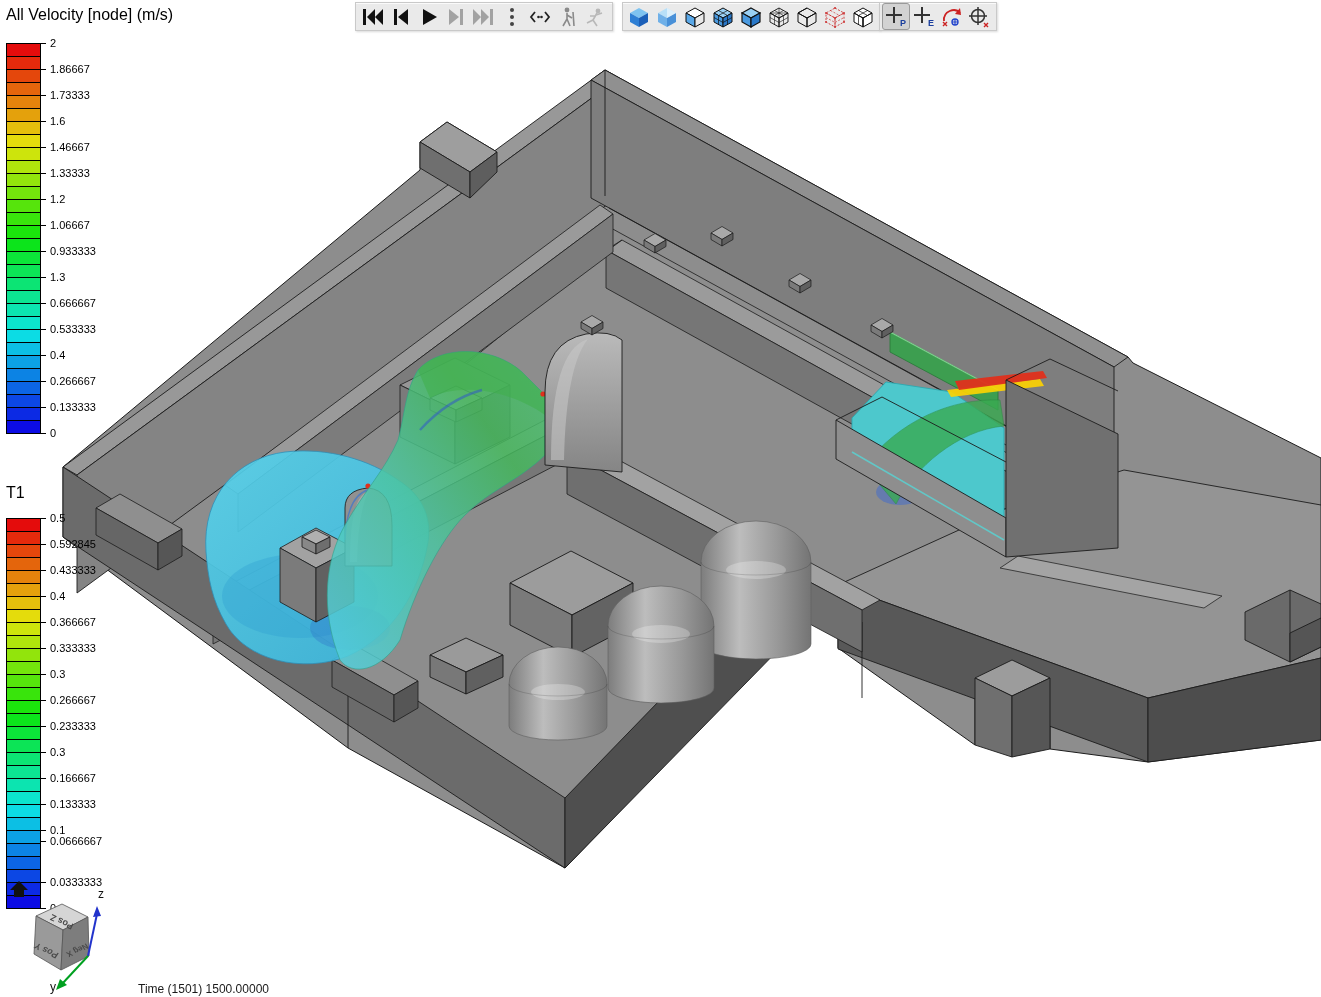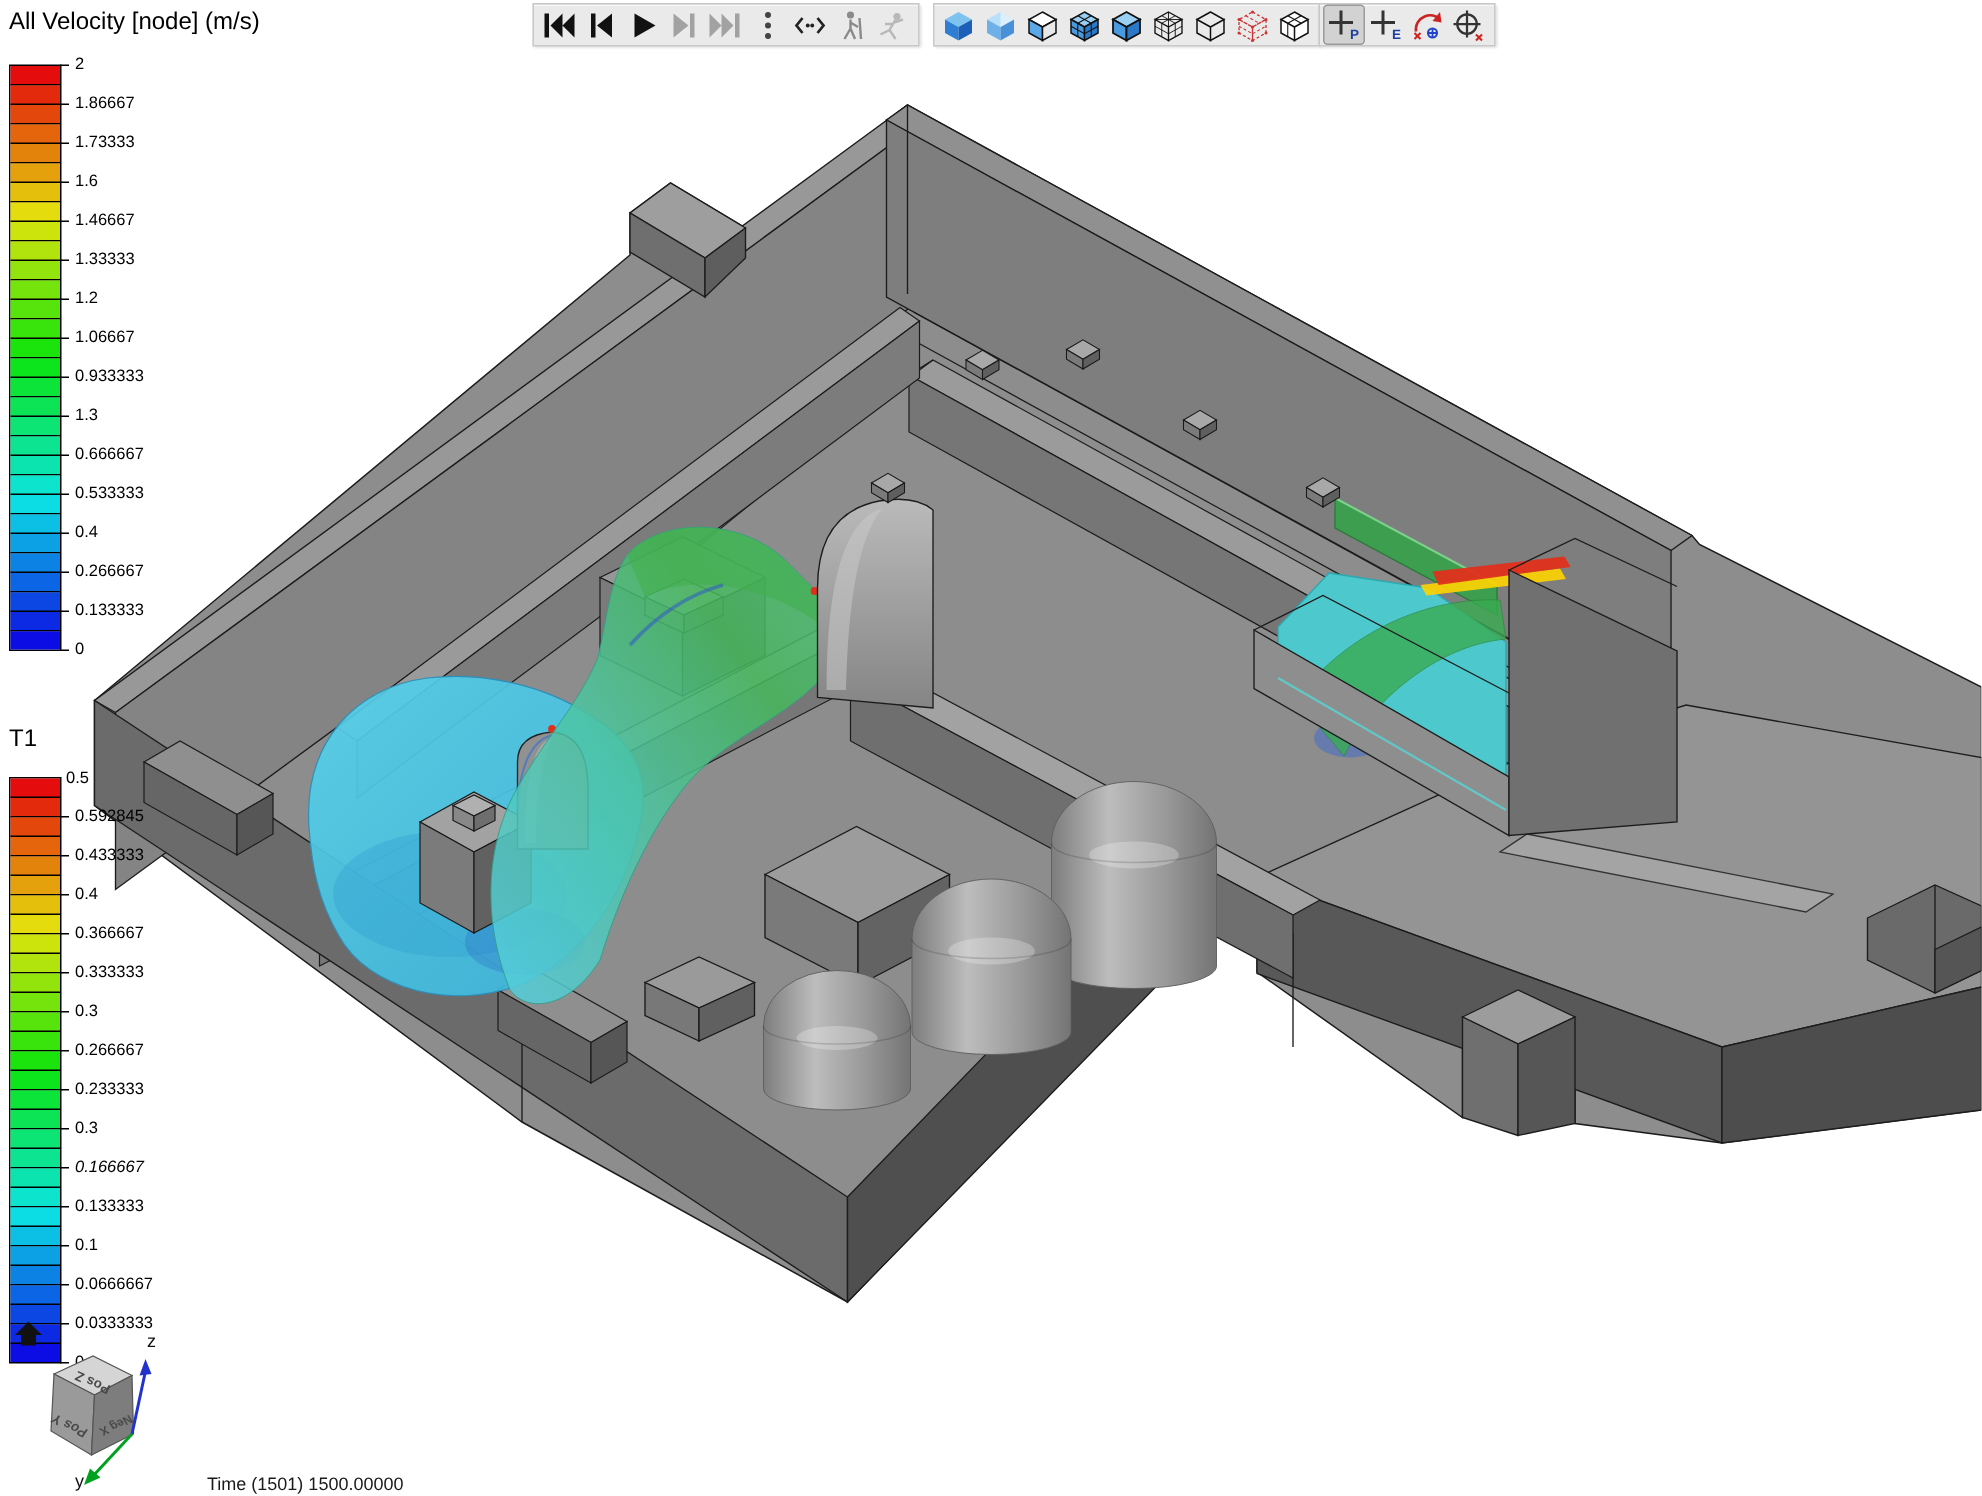--- a/index.html
+++ b/index.html
@@ -386,21 +386,21 @@
           <div class="cell" style="background: rgb(12, 220, 228);"></div>
           <div class="cell" style="background: rgb(12, 191, 228);"></div>
           <div class="cell" style="background: rgb(12, 161, 228);"></div>
           <div class="cell" style="background: rgb(12, 131, 228);"></div>
           <div class="cell" style="background: rgb(12, 101, 228);"></div>
           <div class="cell" style="background: rgb(12, 71, 228);"></div>
           <div class="cell" style="background: rgb(12, 42, 228);"></div>
           <div class="cell" style="background: rgb(12, 12, 228);"></div>
         </div>
       <div class="lab">
-          <div class="tick" style="top: 0px; flex-direction: column;">
+          <div class="tick" style="top: 0px;">
             <i></i>
             <span>0.5</span>
           </div>
           <div class="tick" style="top: 26px;">
             <i></i>
             <span>0.592845</span>
           </div>
           <div class="tick" style="top: 52px;">
             <i></i>
             <span>0.433333</span>
@@ -426,33 +426,33 @@
             <span>0.266667</span>
           </div>
           <div class="tick" style="top: 208px;">
             <i></i>
             <span>0.233333</span>
           </div>
           <div class="tick" style="top: 234px;">
             <i></i>
             <span>0.3</span>
           </div>
-          <div class="tick" style="top: 260px; font-style: italic;">
+          <div class="tick" style="top: 260px;">
             <i></i>
             <span>0.166667</span>
           </div>
           <div class="tick" style="top: 286px;">
             <i></i>
             <span>0.133333</span>
           </div>
           <div class="tick" style="top: 312px;">
             <i></i>
             <span>0.1</span>
           </div>
-          <div class="tick" style="top: 338px; text-align: right;">
+          <div class="tick" style="top: 323px; text-align: right;">
             <i></i>
             <span>0.0666667</span>
           </div>
           <div class="tick" style="top: 364px;">
             <i></i>
             <span>0.0333333</span>
           </div>
           <div class="tick" style="top: 390px;">
             <i></i>
             <span>0</span>

